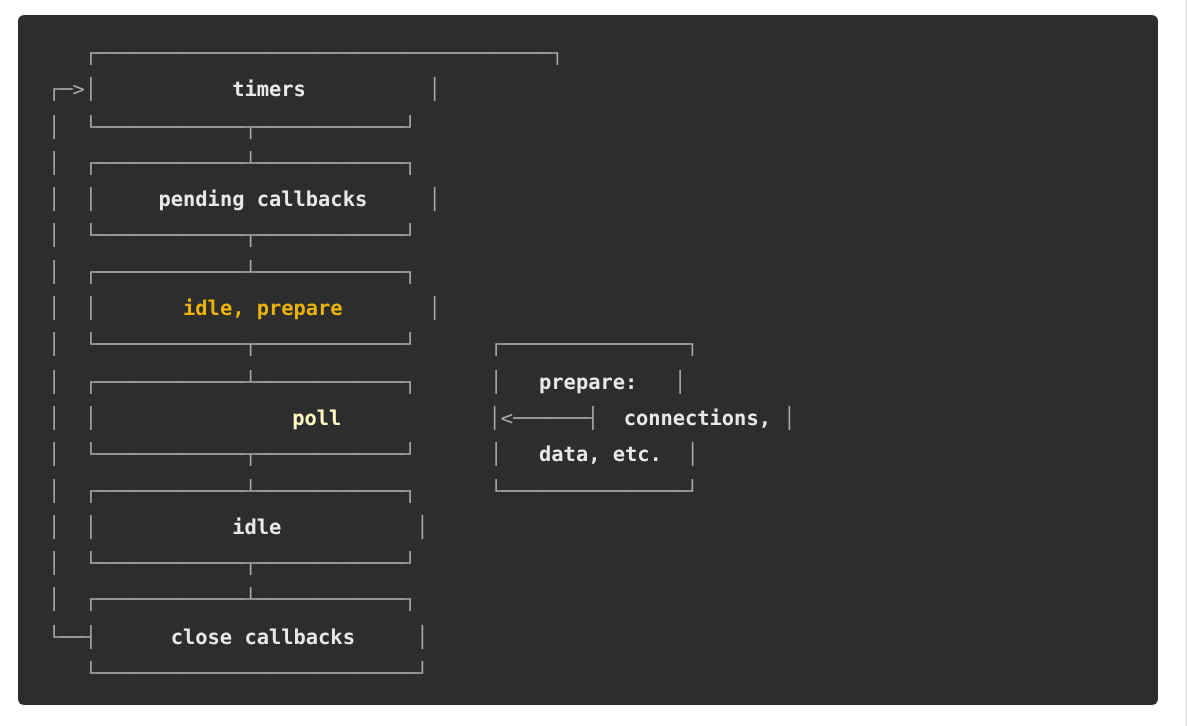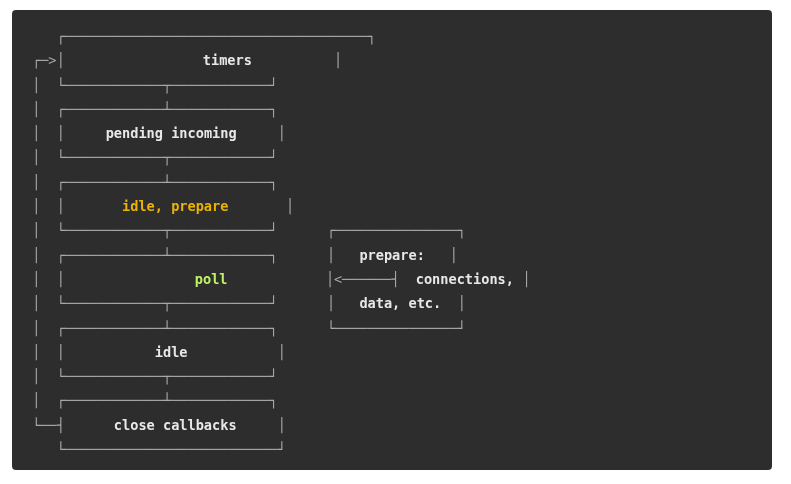--- a/index.html
+++ b/index.html
@@ -71,30 +71,30 @@
   }
 </style>
 </head>
 <body>
 
 <div id="page" style="background: rgb(255, 255, 255);">
 
   <div class="code-block" style="background: rgb(45, 45, 45); border-radius: 4px;">
     <div class="code-scroll">
       <pre class="ascii" style="color: rgb(232, 232, 232);"><span class="lbl" style="color: rgb(232, 232, 232);">   </span><span class="rule" style="color: rgb(169, 169, 169);">┌─────────────────────────────────────┐
-┌─&gt;│           </span><span class="lbl" style="color: rgb(232, 232, 232); margin-left: 48px;">timers          </span><span class="rule" style="color: rgb(169, 169, 169);">│
+┌─&gt;│           </span><span class="lbl" style="color: rgb(232, 232, 232);">timers          </span><span class="rule" style="color: rgb(169, 169, 169);">│
 │  └────────────┬────────────┘
 │  ┌────────────┴────────────┐
-│  │     </span><span class="lbl" style="color: rgb(232, 232, 232);">pending incoming     </span><span class="rule" style="color: rgb(169, 169, 169);">│
+│  │     </span><span class="lbl" style="color: rgb(232, 232, 232);">pending callbacks     </span><span class="rule" style="color: rgb(169, 169, 169);">│
 │  └────────────┬────────────┘
 │  ┌────────────┴────────────┐
 │  │       </span><span class="lbl" style="color: #eab308;">idle, prepare       </span><span class="rule" style="color: rgb(169, 169, 169);">│
 │  └────────────┬────────────┘      ┌───────────────┐
 │  ┌────────────┴────────────┐      │   </span><span class="lbl" style="color: rgb(232, 232, 232);">prepare:   </span><span class="rule" style="color: rgb(169, 169, 169);">│
-│  │           </span><span class="lbl" style="color: #bef264; padding-left: 40px;">poll            </span><span class="rule" style="color: rgb(169, 169, 169);">│&lt;──────┤  </span><span class="lbl" style="color: rgb(232, 232, 232);">connections, </span><span class="rule" style="color: rgb(169, 169, 169);">│
+│  │           </span><span class="lbl" style="color: #fef9c3; padding-left: 40px;">poll            </span><span class="rule" style="color: rgb(169, 169, 169);">│&lt;──────┤  </span><span class="lbl" style="color: rgb(232, 232, 232);">connections, </span><span class="rule" style="color: rgb(169, 169, 169);">│
 │  └────────────┬────────────┘      │   </span><span class="lbl" style="color: rgb(232, 232, 232);">data, etc.  </span><span class="rule" style="color: rgb(169, 169, 169);">│
 │  ┌────────────┴────────────┐      └───────────────┘
 │  │           </span><span class="lbl" style="color: rgb(232, 232, 232);">idle           </span><span class="rule" style="color: rgb(169, 169, 169);">│
 │  └────────────┬────────────┘
 │  ┌────────────┴────────────┐
 └──┤      </span><span class="lbl" style="color: rgb(232, 232, 232);">close callbacks     </span><span class="rule" style="color: rgb(169, 169, 169);">│
    └──────────────────────────┘</span></pre>
     </div>
   </div>
 

